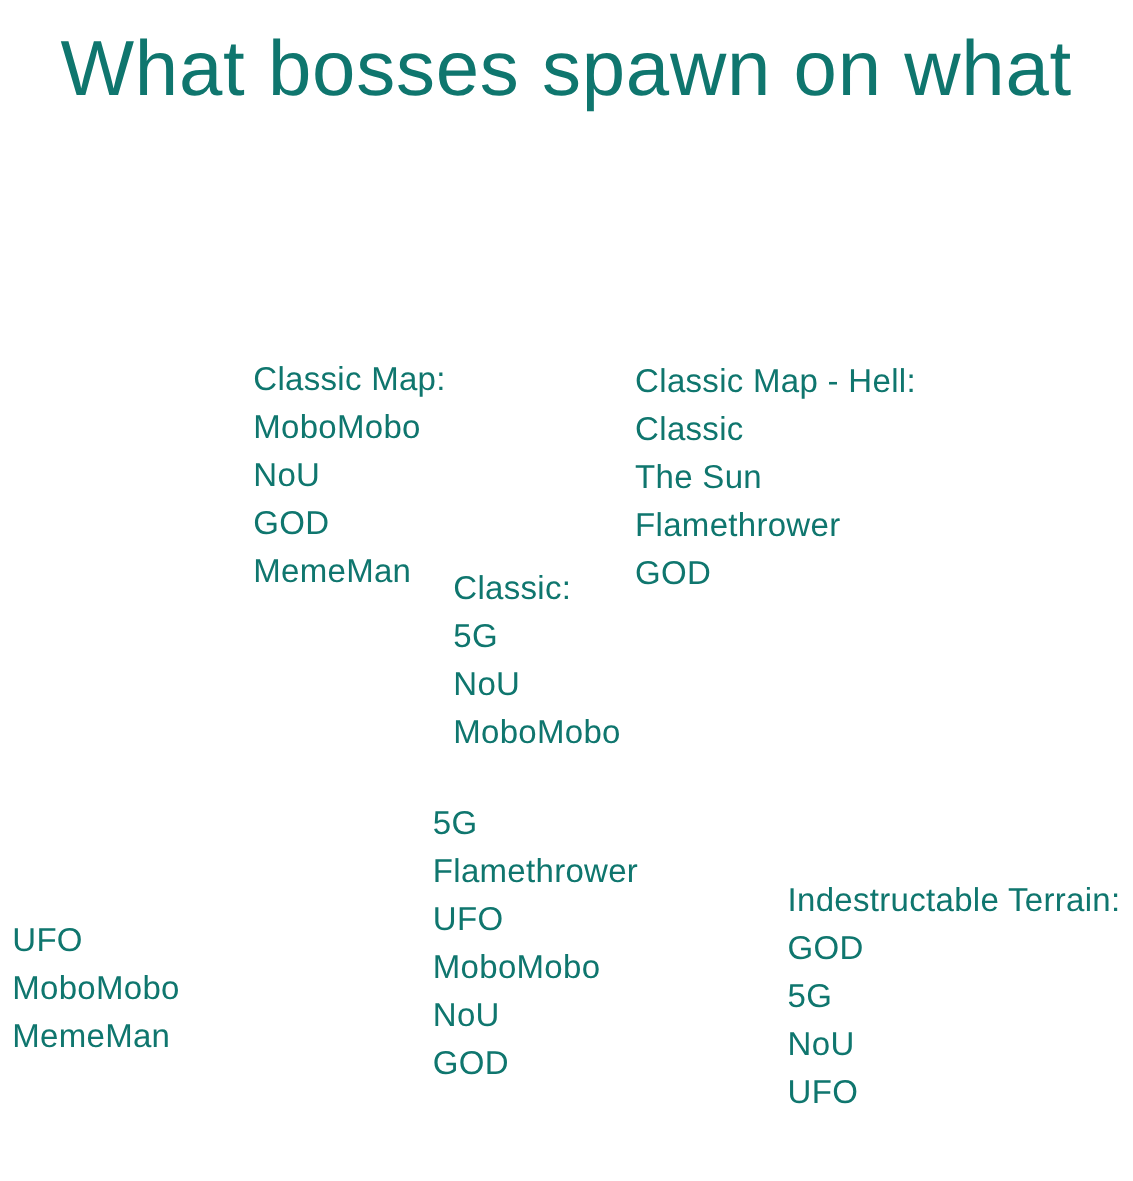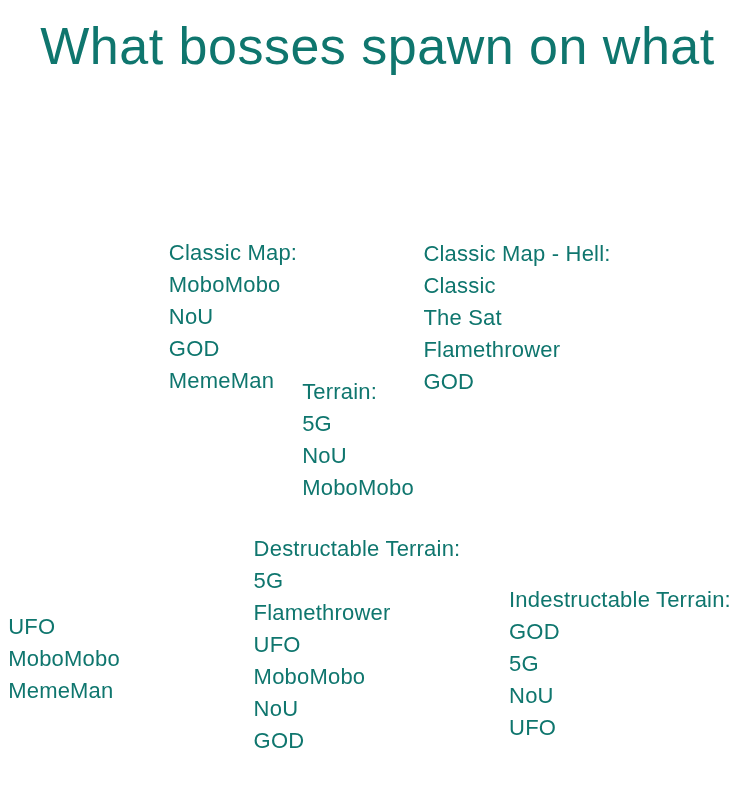--- a/index.html
+++ b/index.html
@@ -43,55 +43,54 @@
     color: #0f766e;
     transform: translateX(-50%);
   }
   .boss-group .heading { display: block; }
   .boss-group .boss    { display: block; }
 
   #g-classic        { left: 233px; top: 237px; }
   #g-hell           { left: 481px; top: 238px; margin-left: 36px; }
   #g-islands        { left: 358px; top: 376px; }
   #g-destructable   { left: 357px; top: 533px; }
-  #g-indestructable { left: 620px; top: 584px; }
+  #g-indestructable { left: 636px; top: 584px; }
   #g-space          { left: 64px;  top: 611px; }
 </style>
 </head>
 <body>
 
 <h1 class="poster-title">
   <span class="t-line">What bosses spawn on what</span>
 </h1>
 
 <section class="boss-group" id="g-classic">
   <span class="heading">Classic Map:</span>
   <span class="boss">MoboMobo</span>
   <span class="boss">NoU</span>
   <span class="boss">GOD</span>
   <span class="boss">MemeMan</span>
 </section>
 
 <section class="boss-group" id="g-hell">
   <span class="heading">Classic Map - Hell:</span>
   <span class="boss">Classic</span>
-  <span class="boss">The Sat</span>
+  <span class="boss">The Sun</span>
   <span class="boss">Flamethrower</span>
   <span class="boss">GOD</span>
 </section>
 
 <section class="boss-group" id="g-islands">
-  <span class="heading">Terrain:</span>
+  <span class="heading">Classic:</span>
   <span class="boss">5G</span>
   <span class="boss">NoU</span>
   <span class="boss">MoboMobo</span>
 </section>
 
 <section class="boss-group" id="g-destructable">
-  <span class="heading">Destructable Terrain:</span>
   <span class="boss">5G</span>
   <span class="boss">Flamethrower</span>
   <span class="boss">UFO</span>
   <span class="boss">MoboMobo</span>
   <span class="boss">NoU</span>
   <span class="boss">GOD</span>
 </section>
 
 <section class="boss-group" id="g-indestructable">
   <span class="heading">Indestructable Terrain:</span>

